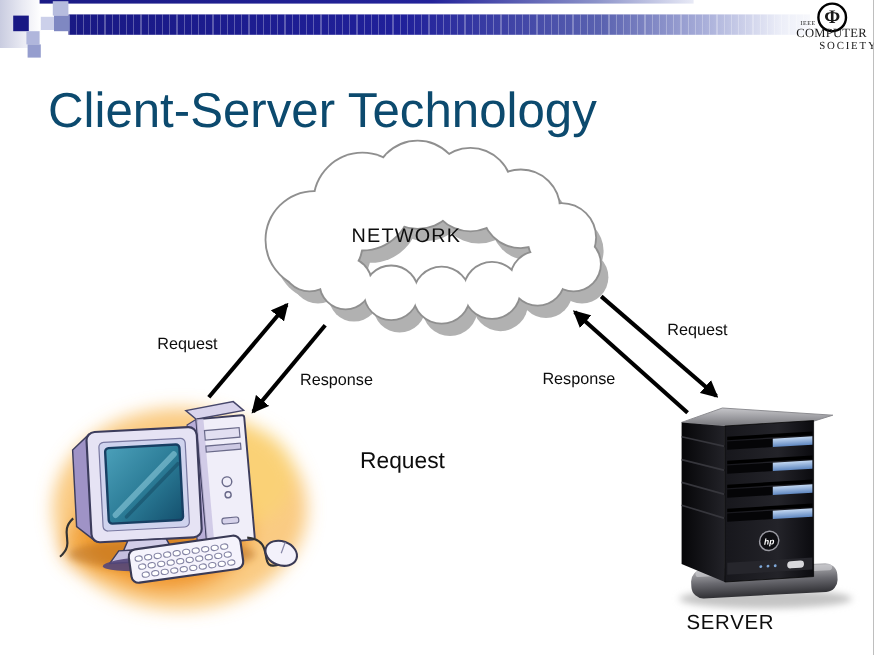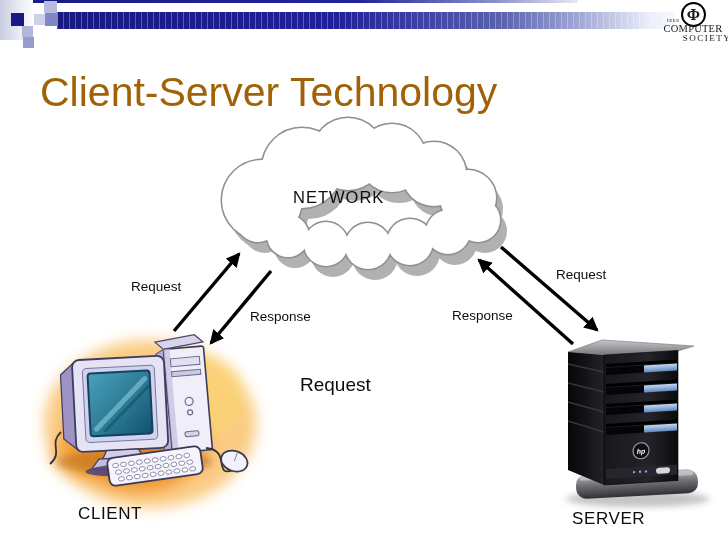--- a/index.html
+++ b/index.html
@@ -28,21 +28,21 @@
     font-family:"Liberation Serif",serif;color:#1a1a1a;}
   .logo .emblem{position:absolute;left:21px;top:1px;width:21px;height:21px;
     border:2.5px solid #000;border-radius:50%;background:#fff;
     text-align:center;line-height:21px;font-weight:bold;font-size:16px;}
   .logo .org{position:absolute;left:7px;top:17px;font-size:5px;letter-spacing:.5px;}
   .logo .l1{position:absolute;left:1px;top:22px;width:64px;text-align:center;
     font-size:10.5px;letter-spacing:.2px;}
   .logo .l2{position:absolute;left:15px;top:32px;width:64px;text-align:center;
     font-size:9px;letter-spacing:1.5px;}
   
-  .title{position:absolute;left:40px;top:69px;font-size:41px;color:#a16207;white-space:nowrap;}
+  .title{position:absolute;left:40px;top:69px;font-size:41px;color:#0c4a6e;white-space:nowrap;}
   .lbl{position:absolute;font-size:13.5px;color:#0d0d0d;}
   .lbl.network{left:293px;top:188px;width:140px;font-size:16.5px;letter-spacing:1px;}
   .lbl.req-left{left:131px;top:279px;width:70px;}
   .lbl.resp-left{left:250px;top:309px;width:80px;}
   .lbl.req-right{left:556px;top:267px;width:70px;}
   .lbl.resp-right{left:452px;top:308px;width:80px;}
   .lbl.req-center{left:300px;top:374px;width:100px;font-size:19px;}
   .lbl.node{font-size:17px;letter-spacing:.6px;}
   .lbl.client{left:78px;top:504px;width:140px;}
   .lbl.server{left:572px;top:509px;width:140px;}
@@ -261,15 +261,14 @@
       <line x1="573" y1="344" x2="479" y2="260" marker-end="url(#ah)"></line>
     </g>
   </svg>
 
   <div class="lbl network">NETWORK</div>
   <div class="lbl req-left">Request</div>
   <div class="lbl resp-left">Response</div>
   <div class="lbl req-right">Request</div>
   <div class="lbl resp-right">Response</div>
   <div class="lbl req-center">Request</div>
-  <div class="lbl node client">CLIENT</div>
   <div class="lbl node server">SERVER</div>
 </div>
 
 </body></html>

